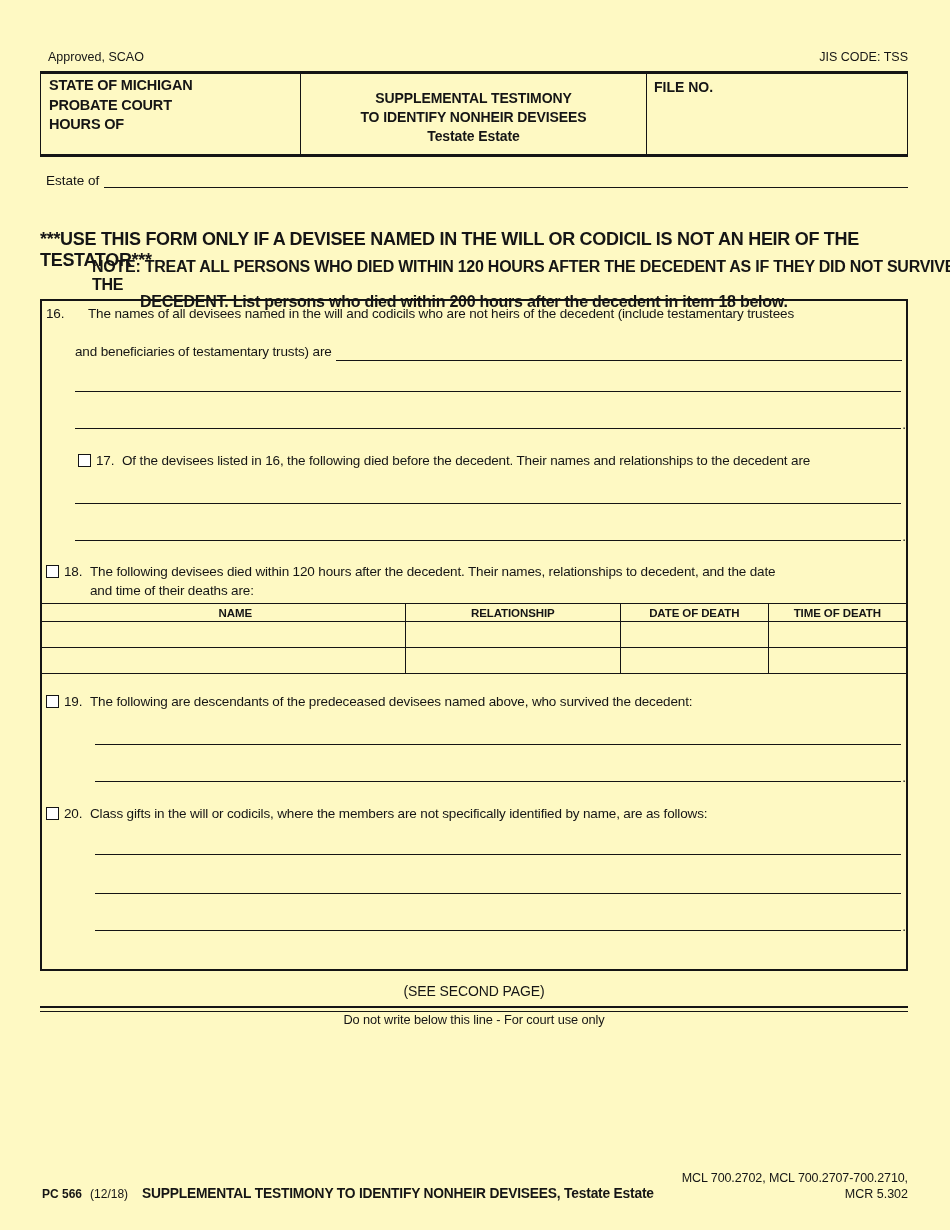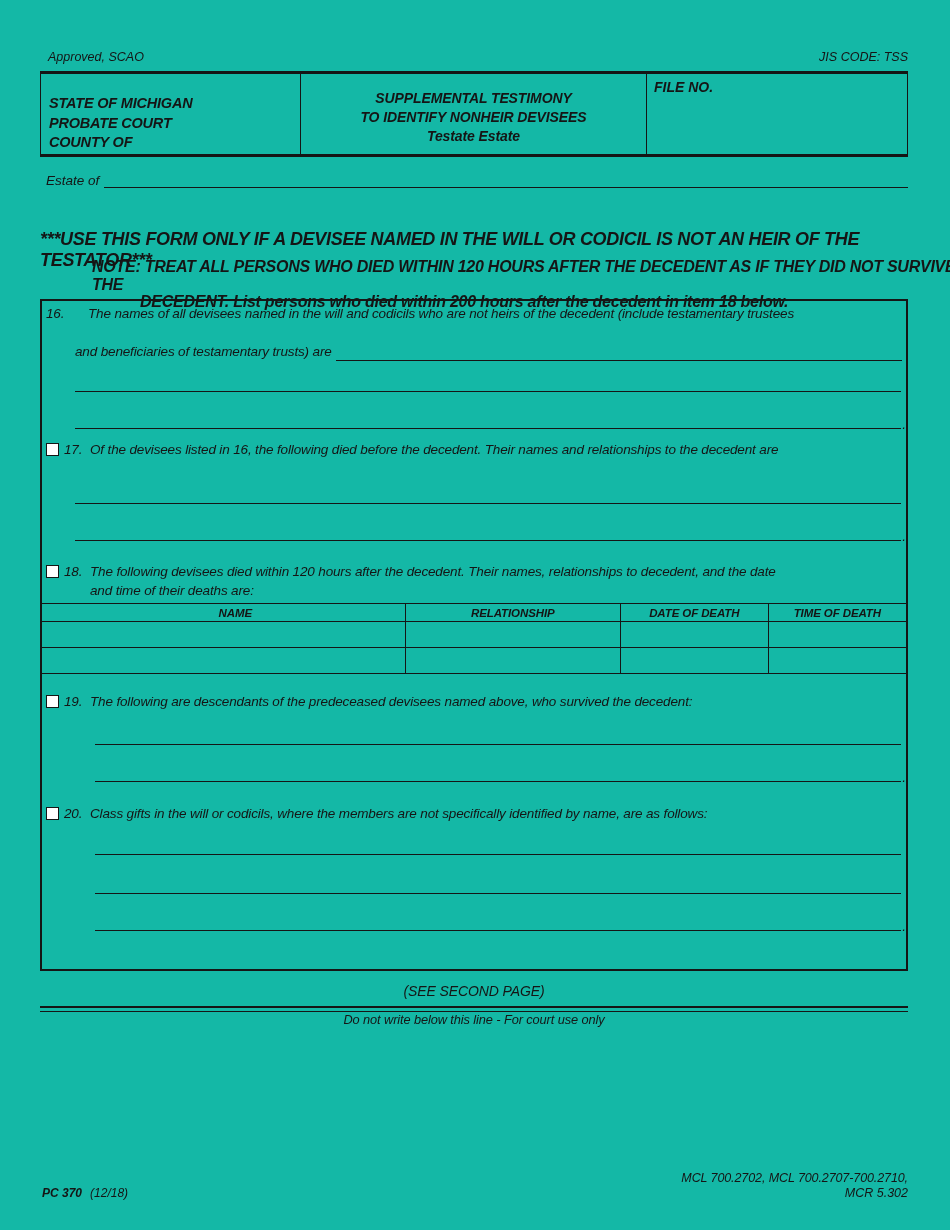--- a/index.html
+++ b/index.html
@@ -1,41 +1,40 @@
 <!DOCTYPE html>
 <html><head>
 <meta charset="utf-8">
 <style>
   html,body{margin:0;padding:0;background:#e8e8e8;}
   .page{
     position:relative;
     width:950px;height:1230px;
-    background:#14b8a6;
+    background:#fef9c3;
     font-family:"Liberation Sans", sans-serif;
     color:#151515;
     margin:0 auto;
     overflow:hidden;
-    font-style:italic;
   }
   .abs{position:absolute;}
   .band{left:40px;width:868px;}
 
   
   .top-row{top:50px;display:flex;justify-content:space-between;font-size:12.5px;}
   .top-row .left{padding-left:8px;}
 
   
   .header-box{
     top:71px;height:86px;
     border-top:3px solid #151515;border-bottom:3px solid #151515;
     border-left:1.5px solid #151515;border-right:1.5px solid #151515;
     display:flex;box-sizing:border-box;
   }
   .hcell{box-sizing:border-box;}
-  .hcell.court{width:260px;border-right:1.5px solid #151515;padding:20px 8px;
+  .hcell.court{width:260px;border-right:1.5px solid #151515;padding:2px 8px;
     font-weight:bold;font-size:14.5px;line-height:19.5px;letter-spacing:-0.2px;}
   .hcell.title{width:346px;border-right:1.5px solid #151515;text-align:center;
     font-weight:bold;font-size:14px;line-height:19px;padding-top:15px;letter-spacing:-0.1px;}
   .hcell.fileno{flex:1;padding:5px 7px;font-weight:bold;font-size:14px;}
 
   
   .estate-row{top:170px;display:flex;align-items:flex-end;font-size:13.5px;}
   .estate-row .lbl{padding-left:6px;white-space:nowrap;}
   .estate-row .fill{flex:1;border-bottom:1.6px solid #151515;height:17px;margin-left:5px;}
 
@@ -58,21 +57,21 @@
 
   .wline{height:0;border-top:1.6px solid #151515;left:33px !important;right:5px !important;}
   .wline.indent2{left:53px !important;}
   .wline .dot{position:absolute;right:-5px;bottom:-3px;font-size:13.5px;}
 
   .cbrow{display:flex;padding-left:4px;align-items:flex-start;}
   .checkbox{width:11px;height:11px;border:1.6px solid #151515;flex:0 0 auto;
     margin-top:2.5px;margin-right:5px;background:#fff;}
   .cbrow .body{flex:1;}
   .cbrow .cont{margin-left:0;}
-  .row17{top:139px;}
+  .row17{top:150px;margin-left:32px;}
   .row18{top:261px;}
   .row19{top:391px;}
   .row20{top:503px;}
 
   
   .dtable{top:302px;border-collapse:collapse;width:864px;table-layout:fixed;}
   .dtable th,.dtable td{border:1.5px solid #151515;padding:0;}
   .dtable th{height:17px;font-size:11.5px;font-weight:bold;letter-spacing:-0.1px;}
   .dtable td{height:25px;}
   .dtable .c1{width:40.5%;padding-left:24px;}
@@ -100,21 +99,21 @@
 
   <div class="abs band top-row">
     <span class="left">Approved, SCAO</span>
     <span>JIS CODE: TSS</span>
   </div>
 
   <div class="abs band header-box">
     <div class="hcell court">
       <div>STATE OF MICHIGAN</div>
       <div>PROBATE COURT</div>
-      <div>COUNTY OF</div>
+      <div>HOURS OF</div>
     </div>
     <div class="hcell title">
       <div>SUPPLEMENTAL TESTIMONY</div>
       <div>TO IDENTIFY NONHEIR DEVISEES</div>
       <div>Testate Estate</div>
     </div>
     <div class="hcell fileno">
       <span>FILE NO.</span>
     </div>
   </div>
@@ -213,18 +212,19 @@
 
   </div>
 
   <div class="abs band see-second">(SEE SECOND PAGE)</div>
 
   <div class="abs band double-rule"></div>
   <div class="abs band court-use">Do not write below this line - For court use only</div>
 
   <div class="abs band citations">MCL 700.2702, MCL 700.2707-700.2710,</div>
   <div class="abs band footer-row">
-    <span class="pc">PC 370</span>
+    <span class="pc">PC 566</span>
     <span class="rev">(12/18)</span>
+    <span class="ftitle">SUPPLEMENTAL TESTIMONY TO IDENTIFY NONHEIR DEVISEES, Testate Estate</span>
     <span class="mcr">MCR 5.302</span>
   </div>
 
 </div>
 
 </body></html>

